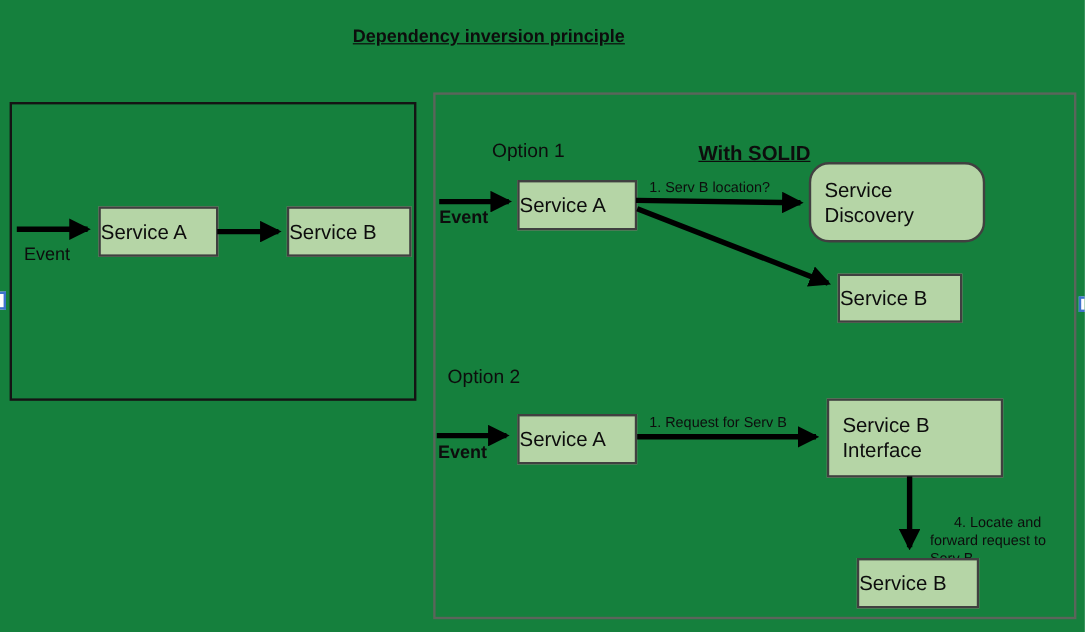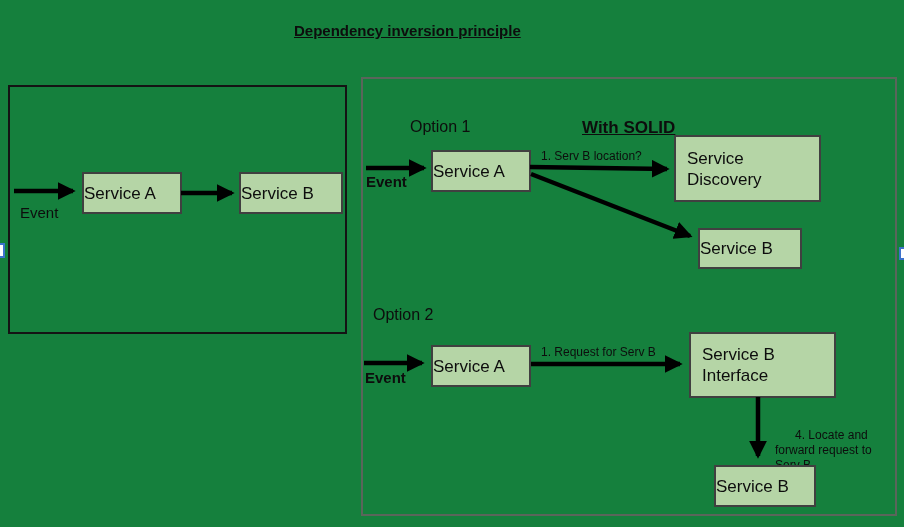--- a/index.html
+++ b/index.html
@@ -67,21 +67,21 @@
     <div class="abs option-label" style="left:9px;top:39px;margin-left:38px;">Option 1</div>
 
     <div class="abs event-label event-bold" style="left:3px;top:94px;">Event</div>
 
     <div class="sbox" style="left:68px;top:71px;width:100px;height:42px;">
       <span>Service A</span>
     </div>
 
     <div class="lbl nowrap" style="left:178px;top:70px;">1. Serv B location?</div>
 
-    <div class="sbox left-text" style="left:311px;top:56px;width:147px;height:67px;">
+    <div class="sbox left-text" style="left:311px;top:56px;width:147px;height:67px;border-radius:17px;">
       <span>Service Discovery</span>
     </div>
 
 
     <div class="sbox" style="left:335px;top:149px;width:104px;height:41px;">
       <span>Service B</span>
     </div>
 
     <div class="abs option-label" style="left:10px;top:227px;">Option 2</div>
 

